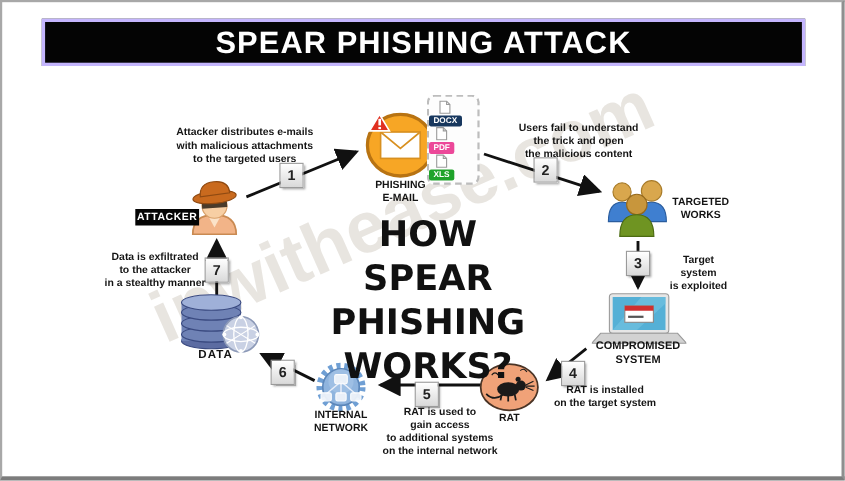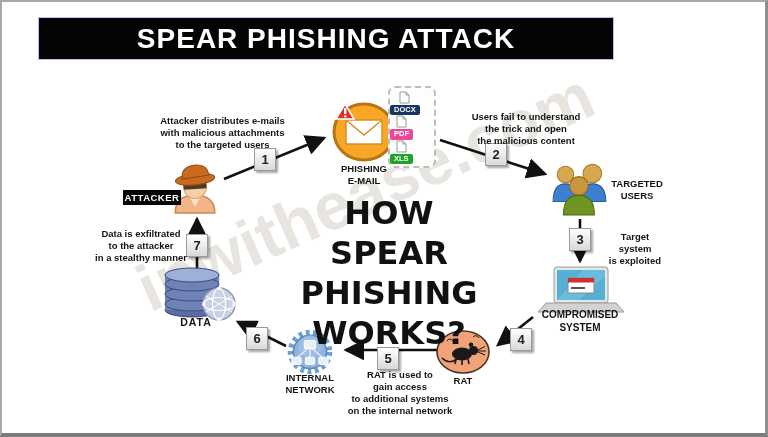--- a/index.html
+++ b/index.html
@@ -3,22 +3,22 @@
 <meta charset="utf-8">
 <style>
   html,body{margin:0;padding:0;background:#fff;}
   *{box-sizing:border-box;}
   .stage{
     position:relative;width:768px;height:437px;background:#ffffff;overflow:hidden;
     border:2px solid #a8a8a8;border-right:3px solid #8f8f8f;border-bottom:4px solid #7c7c7c;
     font-family:"Liberation Sans",sans-serif;color:#1a1a1a;
   }
   .titlebar{
-    position:absolute;left:36px;top:15px;width:576px;height:43px;background:#040404;
-    border:1px solid #c4b5fd;display:flex;align-items:center;justify-content:center;
+    position:absolute;left:36px;top:15px;width:694px;height:43px;background:#040404;
+    border:3px solid #c4b5fd;display:flex;align-items:center;justify-content:center;
   }
   .titlebar span{color:#fff;font-size:28px;font-weight:bold;letter-spacing:1px;}
   .watermark{
     position:absolute;left:55px;top:150px;width:630px;height:110px;
     transform:rotate(-24deg);transform-origin:center;
     font-size:66px;font-weight:bold;color:rgba(150,135,115,0.22);
     text-align:center;pointer-events:none;white-space:nowrap;
   }
   .heading{
     position:absolute;left:262px;top:191px;width:250px;text-align:center;
@@ -91,20 +91,22 @@
   <div class="badge" style="left:184px;top:232px;">7</div>
 
   <div class="step" style="left:138px;top:113px;width:165px;">Attacker distributes e-mails
 with malicious attachments
 to the targeted users</div>
   <div class="step" style="left:460px;top:109px;width:128px;">Users fail to understand
 the trick and open
 the malicious content</div>
   <div class="step" style="left:588px;top:229px;width:74px;padding-left:16px;">Target system
 is exploited</div>
+  <div class="step" style="left:492px;top:347px;width:112px;">RAT is installed
+on the target system</div>
   <div class="step" style="left:337px;top:367px;width:122px;">RAT is used to
 gain access
 to additional systems
 on the internal network</div>
   <div class="step" style="left:88px;top:226px;width:102px;">Data is exfiltrated
 to the attacker
 in a stealthy manner</div>
 
   <svg class="icon" style="left:166px;top:158px;" width="54" height="54" viewBox="0 0 52 52">
     <path d="M7 51 Q7 34 26 34 Q45 34 45 51 Z" fill="#f2b488" stroke="#c98a52" stroke-width="1.5"></path>
@@ -153,21 +155,21 @@
 
   <svg class="icon" style="left:548px;top:158px;" width="62" height="56" viewBox="0 0 60 54">
     <circle cx="15" cy="14" r="8" fill="#d9a74d" stroke="#a87b28"></circle>
     <path d="M3 40 Q3 23 15 23 Q27 23 27 40 Z" fill="#3f7fd0" stroke="#2a5d9e"></path>
     <circle cx="41" cy="13" r="9" fill="#d9a74d" stroke="#a87b28"></circle>
     <path d="M28 40 Q28 23 41 23 Q54 23 54 40 Z" fill="#3f7fd0" stroke="#2a5d9e"></path>
     <circle cx="28" cy="25" r="9" fill="#c8963c" stroke="#96691c"></circle>
     <path d="M13 53 Q13 34 28 34 Q43 34 43 53 Z" fill="#6f9422" stroke="#4c6b12"></path>
   </svg>
   <div class="nodelabel" style="left:603px;top:176px;width:64px;">TARGETED
-USERS</div>
+WORKS</div>
 
   <svg class="icon" style="left:536px;top:264px;" width="86" height="50" viewBox="0 0 86 50">
     <rect x="16" y="1" width="54" height="36" rx="3" fill="#e6e6e6" stroke="#9a9a9a"></rect>
     <rect x="19" y="4" width="48" height="30" fill="#55b0d6"></rect>
     <path d="M19 34 L45 4 L67 4 L67 10 L41 34 Z" fill="#79c6e4" opacity="0.55"></path>
     <rect x="30" y="12" width="26" height="15" fill="#ffffff" stroke="#888"></rect>
     <rect x="30" y="12" width="26" height="4.5" fill="#d03030"></rect>
     <rect x="33" y="21" width="14" height="2" fill="#555"></rect>
     <polygon points="8,37 78,37 86,46 0,46" fill="#d2d2d2" stroke="#9a9a9a"></polygon>
   </svg>

